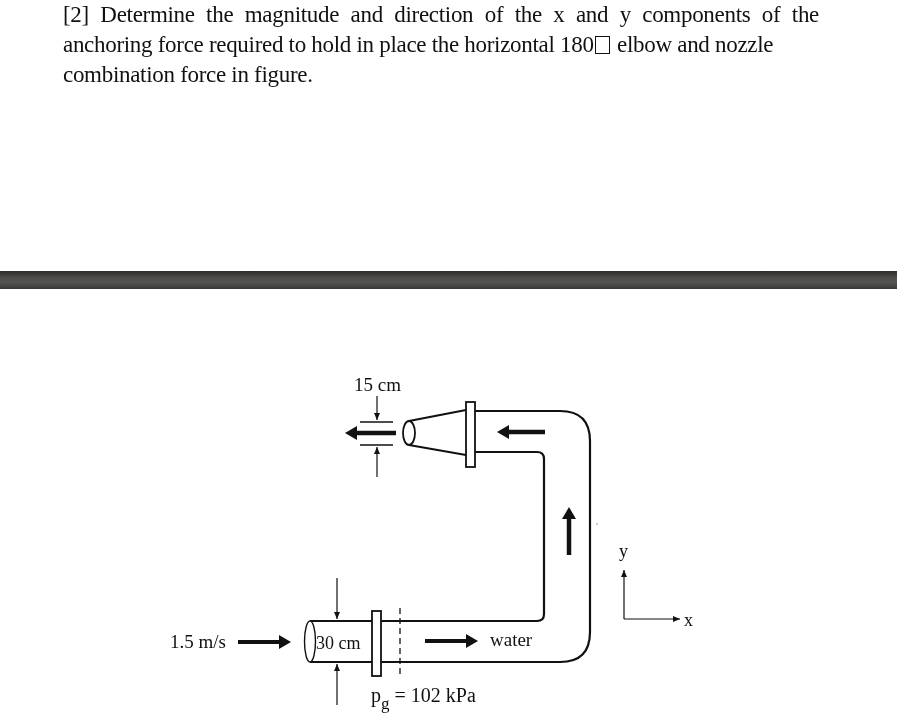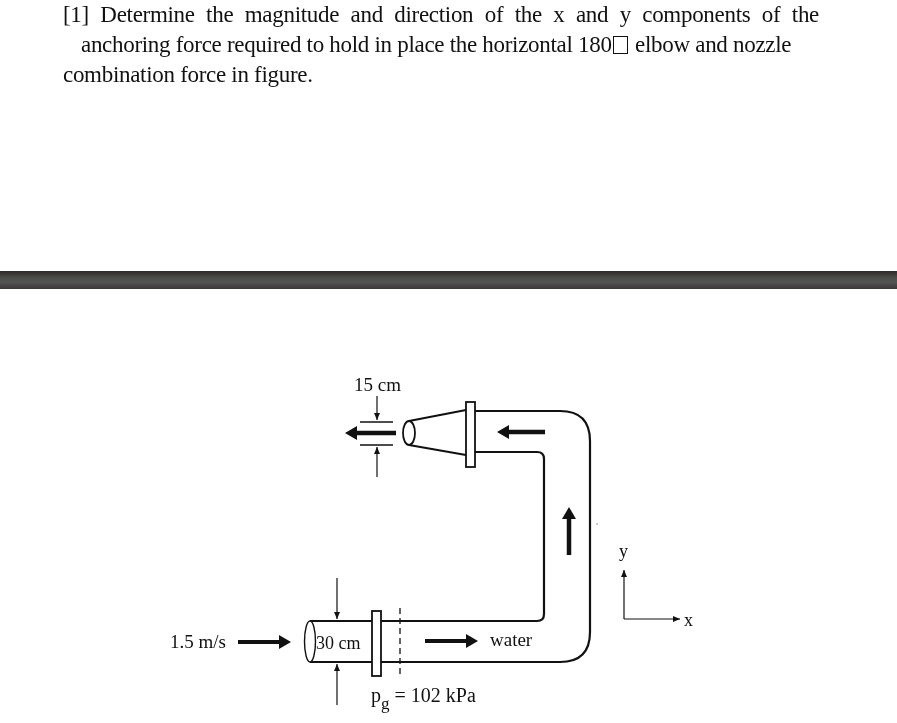--- a/index.html
+++ b/index.html
@@ -1,31 +1,31 @@
 <!DOCTYPE html>
 <html><head>
 <meta charset="utf-8">
 <style>
   html, body { margin:0; padding:0; background:#ffffff; }
   body { width:897px; height:723px; position:relative; overflow:hidden; font-family:"Liberation Serif", serif; color:#111; }
   .question { position:absolute; left:63px; top:0px; width:770px; font-size:23px; line-height:30px; letter-spacing:-0.3px; }
   .question .line { display:block; white-space:nowrap; }
   .question .line1 { text-align:justify; text-align-last:justify; width:756px; }
-  .question .line2 { width:760px;margin-left:18px; }
+  .question .line2 { width:760px; }
   .box-glyph { display:inline-block; width:15px; height:18px; border:1.6px solid #111; vertical-align:-2px; margin:0 2px 0 1px; box-sizing:border-box; }
   .divider { position:absolute; left:0; top:271px; width:897px; height:18px;
     background:linear-gradient(#2e2a27 0%, #4a4a48 35%, #555553 60%, #3a3936 100%); }
   .figure { position:absolute; left:0; top:0; width:897px; height:723px; }
   .fig-text { font-family:"Liberation Serif", serif; fill:#111; }
 </style>
 </head>
 <body>
 
 <div class="question">
-  <span class="line line1">[1] Determine the magnitude and direction of the x and y components of the</span>
+  <span class="line line1">[2] Determine the magnitude and direction of the x and y components of the</span>
   <span class="line line2"><span>anchoring force required to hold in place the horizontal 180</span><span class="box-glyph"></span><span> elbow and nozzle</span></span>
   <span class="line line3">combination force in figure.</span>
 </div>
 
 <div class="divider"></div>
 
 <svg class="figure" width="897" height="723" viewBox="0 0 897 723" xmlns="http://www.w3.org/2000/svg">
   <defs>
     <marker id="thinhead" markerWidth="8" markerHeight="8" refX="7" refY="4" orient="auto" markerUnits="userSpaceOnUse">
       <path d="M0,1 L7,4 L0,7 Z" fill="#111"></path>

